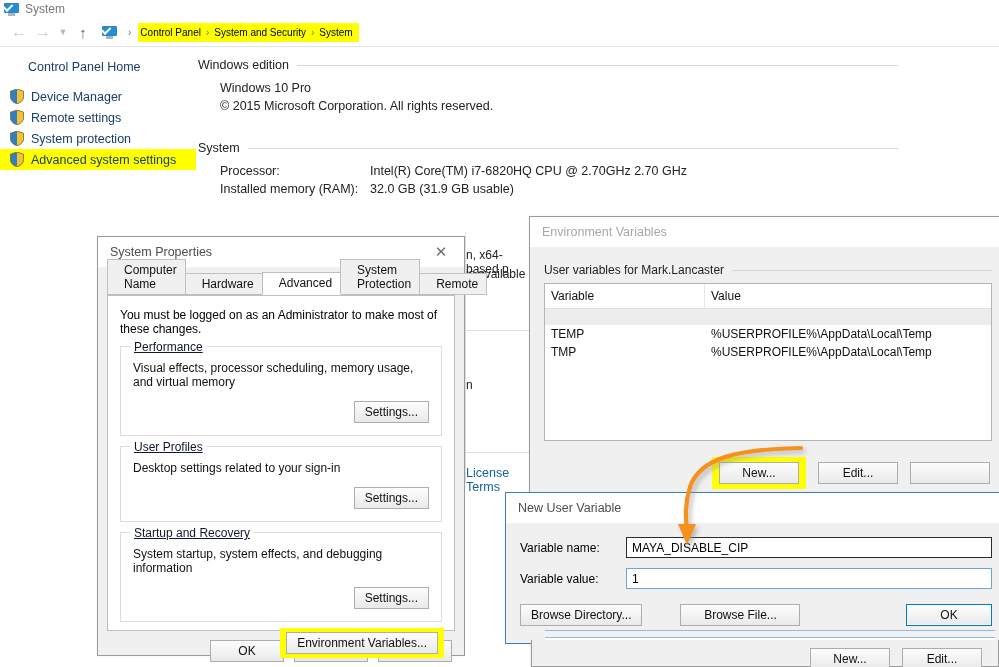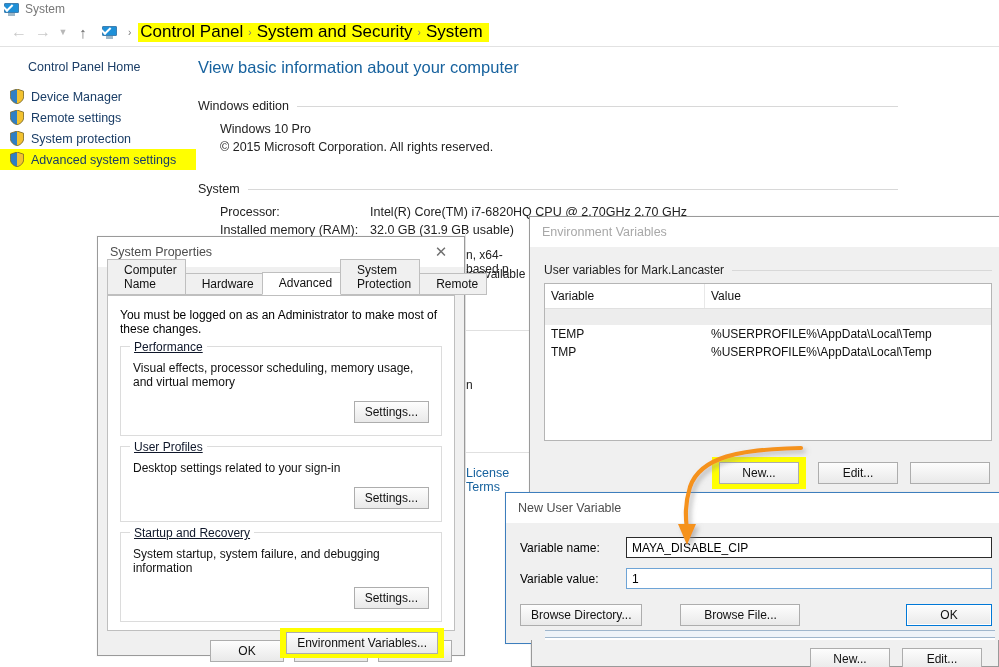--- a/index.html
+++ b/index.html
@@ -40,21 +40,21 @@
   }
   .nav-arrow {
     width:22px; height:22px; display:flex; align-items:center; justify-content:center;
     font-size:16px; color:#c9c9c9; line-height:1;
   }
   .nav-chev { width:14px; height:22px; display:flex; align-items:center; justify-content:center; font-size:9px; color:#b8b8b8;}
   .nav-up { width:22px; height:22px; display:flex; align-items:center; justify-content:center; font-size:15px; color:#6b6b6b;}
   .crumb-ico { margin:0 4px 0 6px; }
   .crumb-sep { color:#777; font-size:10px; padding:0 5px; }
   .crumb-wrap { display:flex; align-items:center; background:#ffff00; height:19px; padding:0 6px 0 2px;}
-  .crumb { font-size:17px; color:#000; }
+  .crumb { font-size:10px; color:#000; }
   .navbar-rule {
     position:absolute; left:0; top:46px; width:999px; height:1px; background:#e2e2e2;
   }
 
   
   .cp-side { position:absolute; left:0; top:56px; width:190px; }
   .side-home { font-size:12.5px; color:#1a3d66; padding:4px 0 4px 28px; }
   .side-link {
     display:flex; align-items:center; gap:7px; padding:3px 0 3px 10px;
     font-size:12.5px; color:#1a3d66; width:max-content;
@@ -211,21 +211,20 @@
           <path d="M7 0 L13.6 2.2 V7.6 C13.6 11.2 10.6 13.8 7 14.8 C3.4 13.8 0.4 11.2 0.4 7.6 V2.2 Z" fill="#2f7fc4"></path>
           <path d="M7 0 L13.6 2.2 V7.6 C13.6 11.2 10.6 13.8 7 14.8 Z" fill="#f2c230"></path>
           <path d="M7 0 L13.6 2.2 V7.6 C13.6 11.2 10.6 13.8 7 14.8 C3.4 13.8 0.4 11.2 0.4 7.6 V2.2 Z" fill="none" stroke="#7a5c10" stroke-width="0.7"></path>
         </svg>
       </span>
       <span>Advanced system settings</span>
     </div>
   </div>
 
   <div class="cp-main">
-    <div class="cp-h1">View basic information about your computer</div>
 
     <div class="grp-head">
       <span class="lbl">Windows edition</span>
       <span class="rule"></span>
     </div>
     <div class="edition-line">Windows 10 Pro</div>
     <div class="edition-line">© 2015 Microsoft Corporation. All rights reserved.</div>
 
     <div style="height:26px"></div>
 
@@ -342,21 +341,21 @@
       <div class="gbox">
         <span class="gtitle">User Profiles</span>
         <div class="desc">Desktop settings related to your sign-in</div>
         <div class="btn-right">
           <span class="btn">Settings...</span>
         </div>
       </div>
 
       <div class="gbox">
         <span class="gtitle">Startup and Recovery</span>
-        <div class="desc">System startup, system failure, and debugging information</div>
+        <div class="desc">System startup, system effects, and debugging information</div>
         <div class="btn-right">
           <span class="btn">Settings...</span>
         </div>
       </div>
 
       <div style="display:flex; justify-content:flex-end; padding:6px 10px 0 0;">
         <span class="hl-box" style="padding:4px 6px;">
           <span class="btn" style="min-width:116px;">Environment Variables...</span>
         </span>
       </div>

